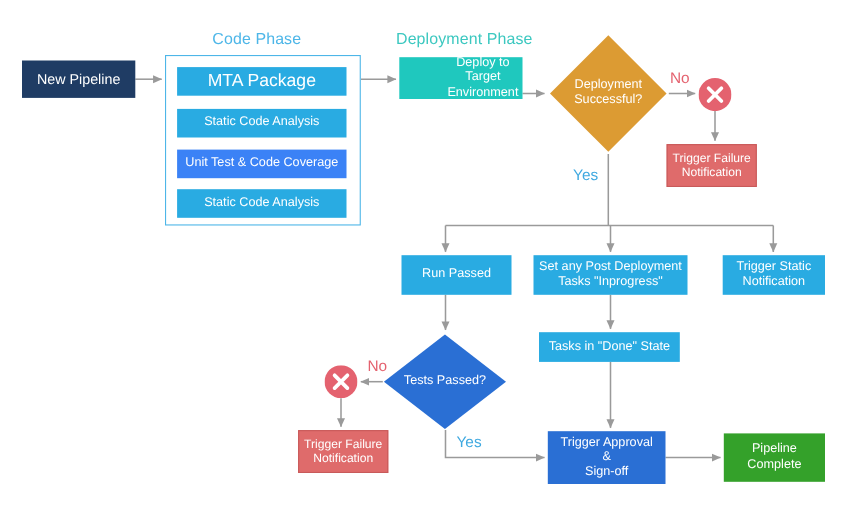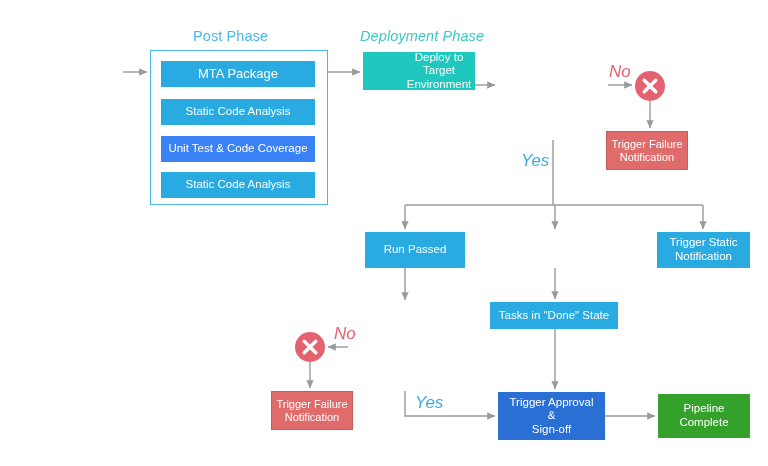--- a/index.html
+++ b/index.html
@@ -33,23 +33,22 @@
     white-space: pre-line;
   }
   .phase-label {
     position: absolute;
     font-size: 14.5px;
     letter-spacing: .1px;
     white-space: nowrap;
   }
   .edge-label {
     position: absolute;
-    font-size: 17px;
+    font-size: 14px;
     white-space: nowrap;
-    font-style: italic;
   }
   .diamond-wrap {
     position: absolute;
   }
   .diamond-wrap .dtext {
     position: absolute;
     left: 0; top: 0;
     width: 100%; height: 100%;
     display: flex;
     align-items: center;
@@ -113,38 +112,54 @@
       <path d="M555,268 L555,299" marker-end="url(#ah)"></path>
 
       <path d="M555,329 L555,389" marker-end="url(#ah)"></path>
 
       <path d="M605,416 L655,416" marker-end="url(#ah)"></path>
     </g>
   </svg>
 
   <div class="group-box" id="build-phase-container" style="left: 150px; top: 50px; width: 178px; height: 155px; border: 1.6px solid rgb(77, 182, 232);"></div>
 
-  <div class="phase-label" id="phase-label-build" style="left: 193px; top: 28px; color: rgb(77, 182, 232);">Post Phase</div>
-  <div class="phase-label" id="phase-label-deployment" style="left: 360px; top: 28px; color: rgb(60, 200, 192); font-style: italic;">Deployment Phase</div>
+  <div class="phase-label" id="phase-label-build" style="left: 193px; top: 28px; color: rgb(77, 182, 232);">Code Phase</div>
+  <div class="phase-label" id="phase-label-deployment" style="left: 360px; top: 28px; color: rgb(60, 200, 192);">Deployment Phase</div>
 
-  <div class="node" id="node-mta-package" style="left: 161px; top: 61px; width: 154px; height: 26px; font-size: 13px; background: rgb(41, 171, 226);">MTA Package</div>
+  <div class="node" id="node-new-pipeline" style="left: 20px; top: 55px; width: 103px; height: 34px; font-size: 13px; background: rgb(31, 60, 100);">New Pipeline</div>
+  <div class="node" id="node-mta-package" style="left: 161px; top: 61px; width: 154px; height: 26px; font-size: 16px; background: rgb(41, 171, 226);">MTA Package</div>
   <div class="node" id="node-static-code-analysis-1" style="left: 161px; top: 99px; width: 154px; height: 26px; font-size: 11.5px; background: rgb(41, 171, 226);">Static Code Analysis</div>
   <div class="node" id="node-unit-test-code-coverage" style="left: 161px; top: 136px; width: 154px; height: 26px; font-size: 11.5px; background: #3b82f6;">Unit Test &amp; Code Coverage</div>
   <div class="node" id="node-static-code-analysis-2" style="left: 161px; top: 172px; width: 154px; height: 26px; font-size: 11.5px; background: rgb(41, 171, 226);">Static Code Analysis</div>
   <div class="node" id="node-deploy-to-target-environment" style="left: 363px; top: 52px; width: 112px; height: 38px; font-size: 11.5px; background: rgb(31, 200, 190); padding-left: 40px;">Deploy to Target
 Environment</div>
 
+  <div class="diamond-wrap" id="node-deployment-successful" style="left: 498px; top: 30px; width: 110px; height: 110px; font-size: 11.5px;">
+    <svg width="110" height="110" viewBox="0 0 110 110">
+      <polygon points="55,2 108,55 55,108 2,55" fill="#DC9B33"></polygon>
+    </svg>
+    <div class="dtext" style="font-size:11.5px">Deployment
+Successful?</div>
+  </div>
 
   <div class="node" id="node-trigger-failure-notification-top" style="left: 606px; top: 131px; width: 82px; height: 39px; font-size: 11px; background: rgb(223, 107, 107); border: 1px solid rgb(200, 90, 90);">Trigger Failure
 Notification</div>
   <div class="node" id="node-run-tests" style="left: 365px; top: 232px; width: 100px; height: 36px; font-size: 11.5px; background: rgb(41, 171, 226);">Run Passed</div>
+  <div class="node" id="node-set-post-deployment-tasks" style="left: 485px; top: 232px; width: 140px; height: 36px; font-size: 11.5px; background: rgb(41, 171, 226);">Set any Post Deployment
+Tasks "Inprogress"</div>
   <div class="node" id="node-trigger-success-notification" style="left: 657px; top: 232px; width: 93px; height: 36px; font-size: 11.5px; background: rgb(41, 171, 226);">Trigger Static
 Notification</div>
   <div class="node" id="node-tasks-in-done-state" style="left: 490px; top: 302px; width: 128px; height: 27px; font-size: 11.5px; background: rgb(41, 171, 226);">Tasks in "Done"  State</div>
 
+  <div class="diamond-wrap" id="node-tests-passed" style="left: 348px; top: 303px; width: 113px; height: 88px; font-size: 11.5px;">
+    <svg width="113" height="88" viewBox="0 0 113 88">
+      <polygon points="56.5,1 112,44 56.5,87 1,44" fill="#2A6FD4"></polygon>
+    </svg>
+    <div class="dtext" style="font-size:11.5px">Tests Passed?</div>
+  </div>
 
   <div class="node" id="node-trigger-failure-notification-bottom" style="left: 271px; top: 391px; width: 82px; height: 39px; font-size: 11px; background: rgb(223, 107, 107); border: 1px solid rgb(200, 90, 90);">Trigger Failure
 Notification</div>
   <div class="node" id="node-trigger-approval-signoff" style="left: 498px; top: 392px; width: 107px; height: 48px; font-size: 11.5px; background: rgb(42, 111, 212);">Trigger Approval
 &amp;
 Sign-off</div>
   <div class="node" id="node-pipeline-complete" style="left: 658px; top: 394px; width: 92px; height: 44px; font-size: 11.5px; background: rgb(52, 161, 42);">Pipeline
 Complete</div>
 
   <div class="xmark" id="error-marker-top" style="left: 635px; top: 71px; width: 30px; height: 30px;">

